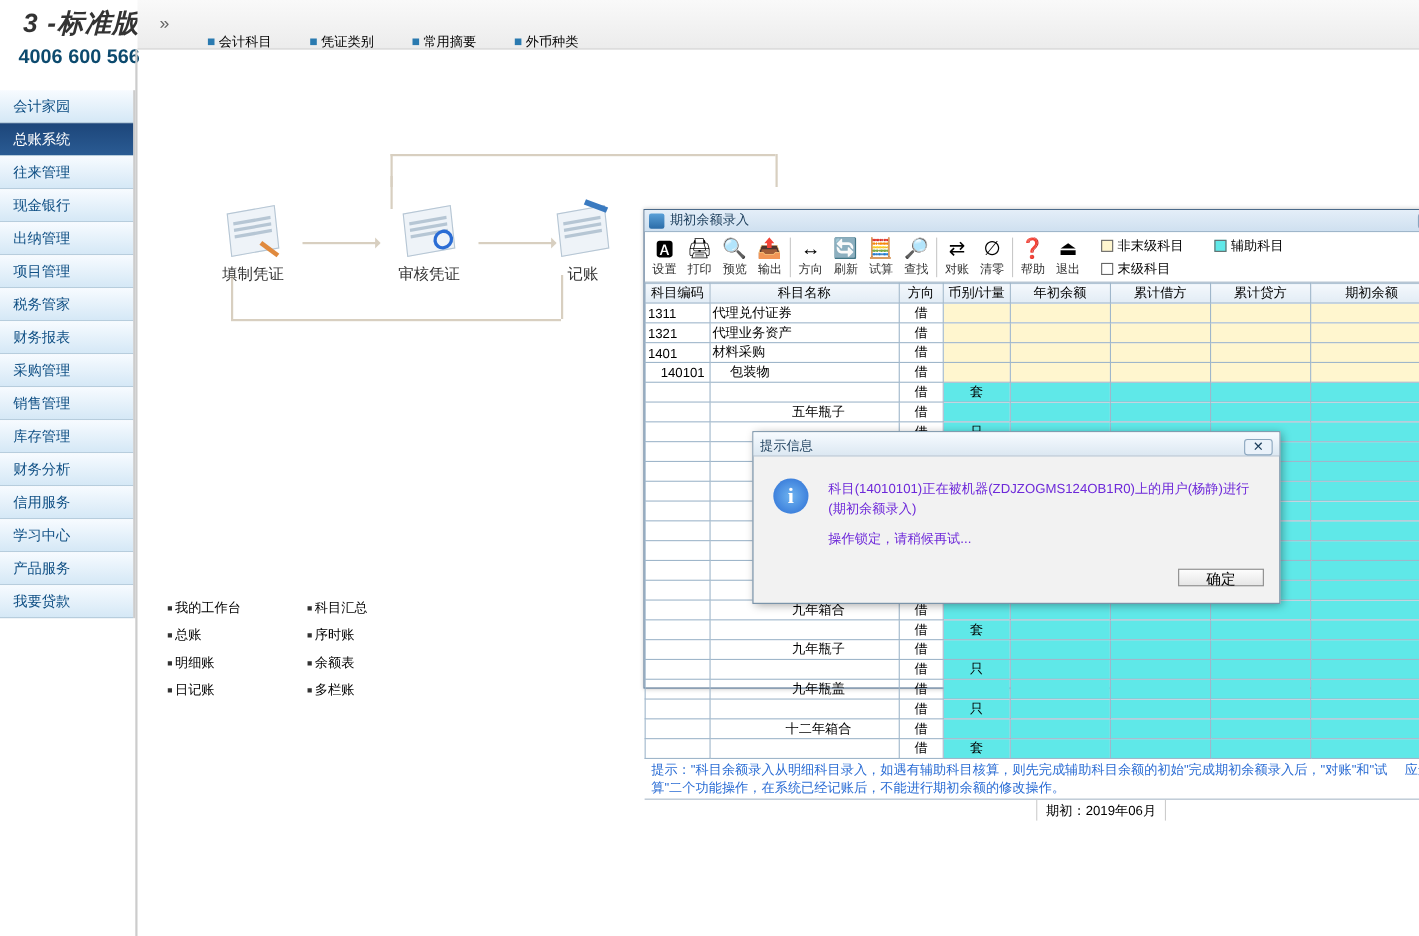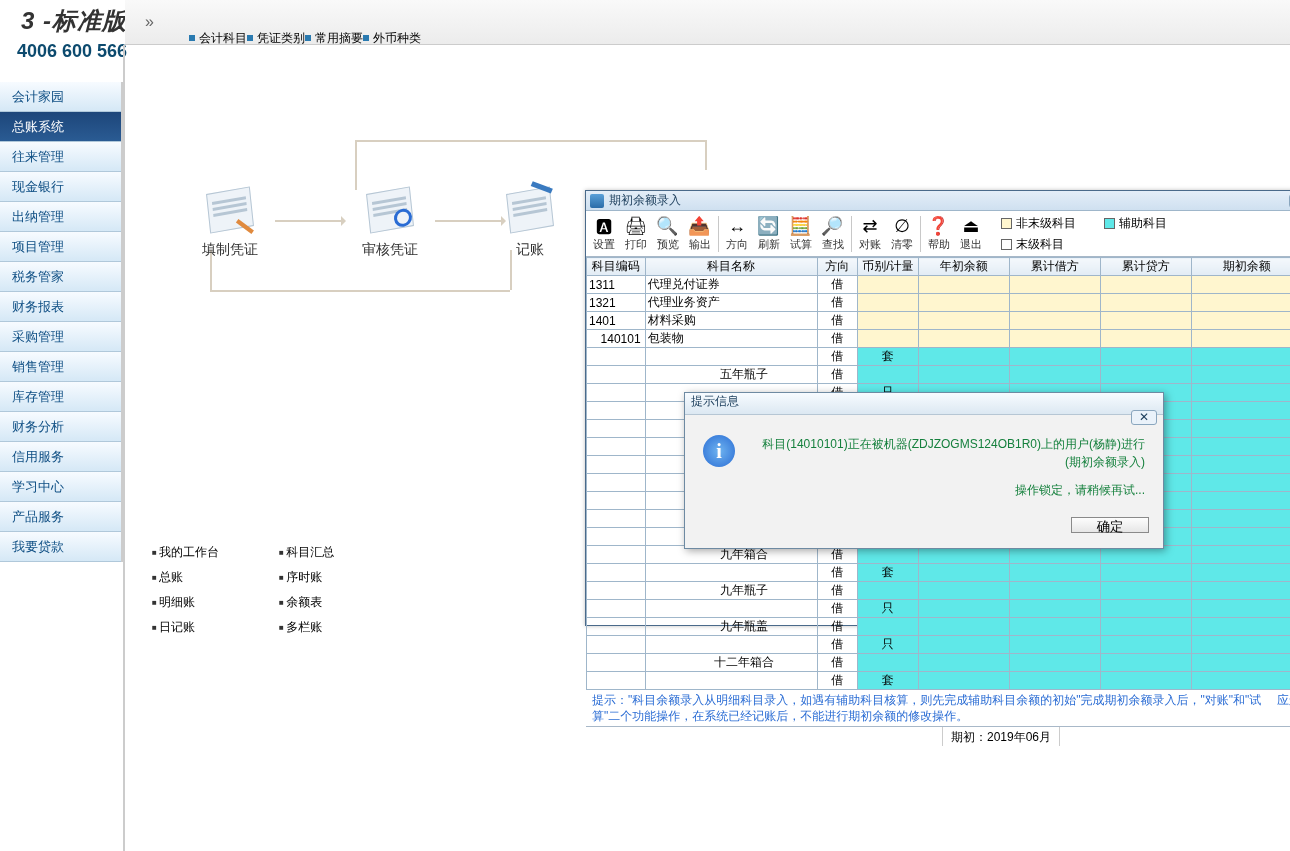--- a/index.html
+++ b/index.html
@@ -60,46 +60,46 @@
 .vscroll .thumb { position: absolute; left: 1px; right: 1px; top: 18px; height: 40px; background: #cfd6dc; border: 1px solid #a0acb8; }
 .vscroll .arr { position: absolute; left: 0; right: 0; height: 15px; text-align: center; font-size: 10px; color: #555; background: #dcdcdc; }
 
 .hint { padding: 2px 6px; font-size: 12px; color: #2a6cd4; line-height: 16px; }
 .hint .more { float: right; }
 .status { height: 20px; border-top: 1px solid #a8b8c8; display: flex; align-items: center; }
 .status .cell { border-left: 1px solid #ccc; padding: 0 8px; height: 100%; line-height: 20px; }
 
 
 .dlg { position: absolute; left: 684px; top: 392px; width: 480px; border: 1px solid #6e8aa2; background: #f2f2f2; box-shadow: 2px 2px 8px rgba(0,0,0,.35); z-index: 50; }
-.dlg-title { height: 22px; background: linear-gradient(#f7fbff,#dce8f2); border-bottom: 1px solid #b6c6d4; display: flex; align-items: flex-start; padding: 0 6px; font-size: 12px; color: #1a3c5a; flex-direction: column; }
+.dlg-title { height: 22px; background: linear-gradient(#f7fbff,#dce8f2); border-bottom: 1px solid #b6c6d4; display: flex; align-items: flex-end; padding: 0 6px; font-size: 12px; color: #1a3c5a; }
 .dlg-title .close { margin-left: auto; width: 26px; height: 15px; border: 1px solid #8aa6be; border-radius: 3px; text-align: center; line-height: 13px; cursor: pointer; background: #eaf2fa; font-size: 12px; }
 .dlg-body { padding: 20px 18px 10px; display: flex; gap: 18px; align-items: flex-start; }
 .dlg-body .info-ic { width: 32px; height: 32px; border-radius: 50%; background: radial-gradient(#6fb4f0,#2a6cd4); color: #fff; font-weight: 700; text-align: center; line-height: 32px; font-size: 20px; font-family: Georgia, serif; flex: none; }
-.dlg-body .msg { font-size: 12px; color: #15803d; line-height: 18px; text-align: right; }
+.dlg-body .msg { font-size: 12px; color: #6d28d9; line-height: 18px; }
 .dlg-btns { padding: 8px 14px 14px; text-align: right; }
 .dlg-btns .ok { width: 78px; height: 16px; border: 1px solid #8a8a8a; background: linear-gradient(#fdfdfd,#e6e6e6); cursor: pointer; }
 
 
 .doc-ic { width:44px; height:40px; background:#eef3f8; border:1px solid #b6c6d4; transform:skewY(-4deg) rotate(-6deg); display:inline-block; position:relative; }
 .doc-ic:before { content:""; position:absolute; left:4px; right:4px; top:8px; height:3px; background:#b6c6d4; box-shadow:0 6px #b6c6d4, 0 12px #b6c6d4; }
 .accent-pen { position:absolute; right:-2px; bottom:-2px; width:20px; height:4px; background:#e08a3e; transform:rotate(45deg); }
 .accent-lens { position:absolute; right:0; bottom:0; width:18px; height:18px; border:3px solid #2a6cd4; border-radius:50%; }
 .accent-pen2 { position:absolute; right:-4px; top:-4px; width:22px; height:5px; background:#3a7ac0; transform:rotate(30deg); }
 </style>
 </head>
 <body>
 
 <div class="brand">
   <div class="t">3 -标准版</div>
   <div class="p">4006 600 566</div>
 </div>
 
 <div class="top-menu">
   <span class="arrow">»</span>
-  <div id="topmenu-items" style="display: flex;  margin-top: 32px;">
+  <div id="topmenu-items" style="display: flex; gap: 35px; margin-top: 32px;">
       <div class="mi">
         <span class="sq"></span>
         <span>会计科目</span>
       </div>
       <div class="mi">
         <span class="sq"></span>
         <span>凭证类别</span>
       </div>
       <div class="mi">
         <span class="sq"></span>
@@ -282,21 +282,21 @@
             <td class="name" style="">材料采购</td>
             <td class="dir">借</td>
             <td class="unit v"></td>
             <td class="v"></td>
             <td class="v"></td>
             <td class="v"></td>
             <td class="v"></td>
           </tr>
           <tr class="row-yellow">
             <td class="code" style="text-align:right;padding-right:4px;">140101</td>
-            <td class="name" style="padding-left:2px;">包装物</td>
+            <td class="name" style="padding-left:18px;">包装物</td>
             <td class="dir">借</td>
             <td class="unit v"></td>
             <td class="v"></td>
             <td class="v"></td>
             <td class="v"></td>
             <td class="v"></td>
           </tr>
           <tr class="row-cyan">
             <td class="code" style=""></td>
             <td class="name" style=""></td>

